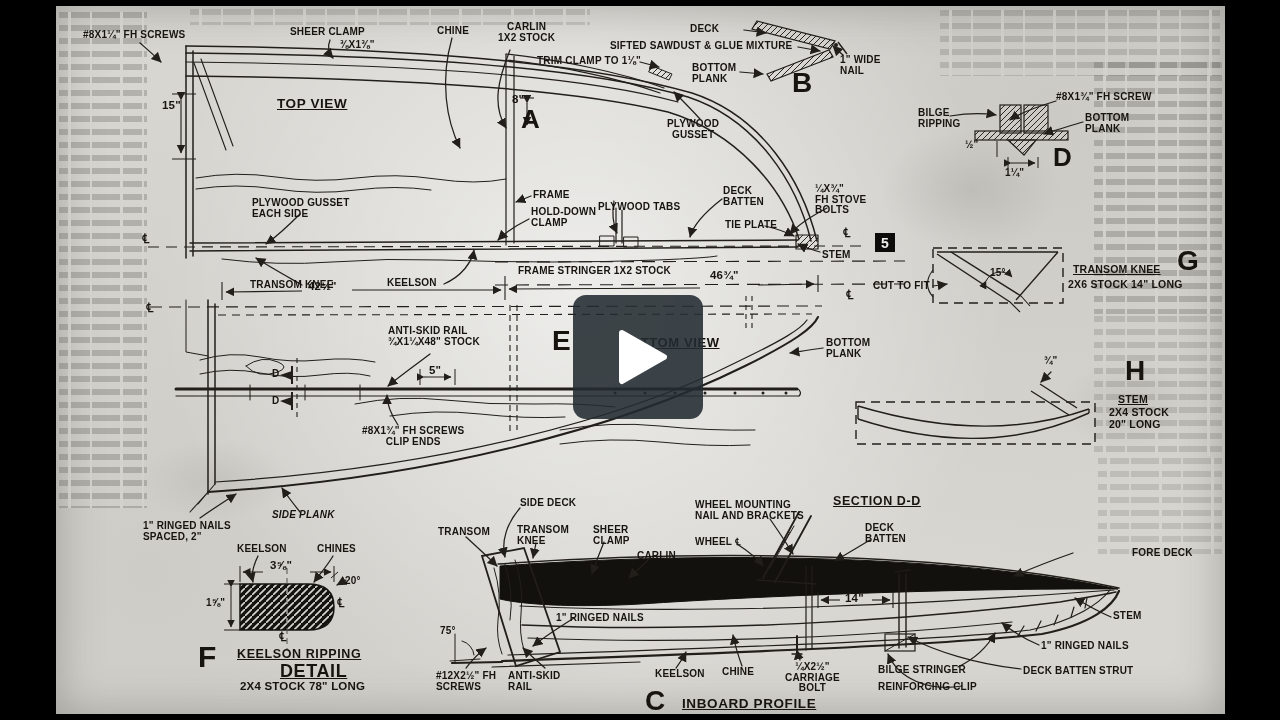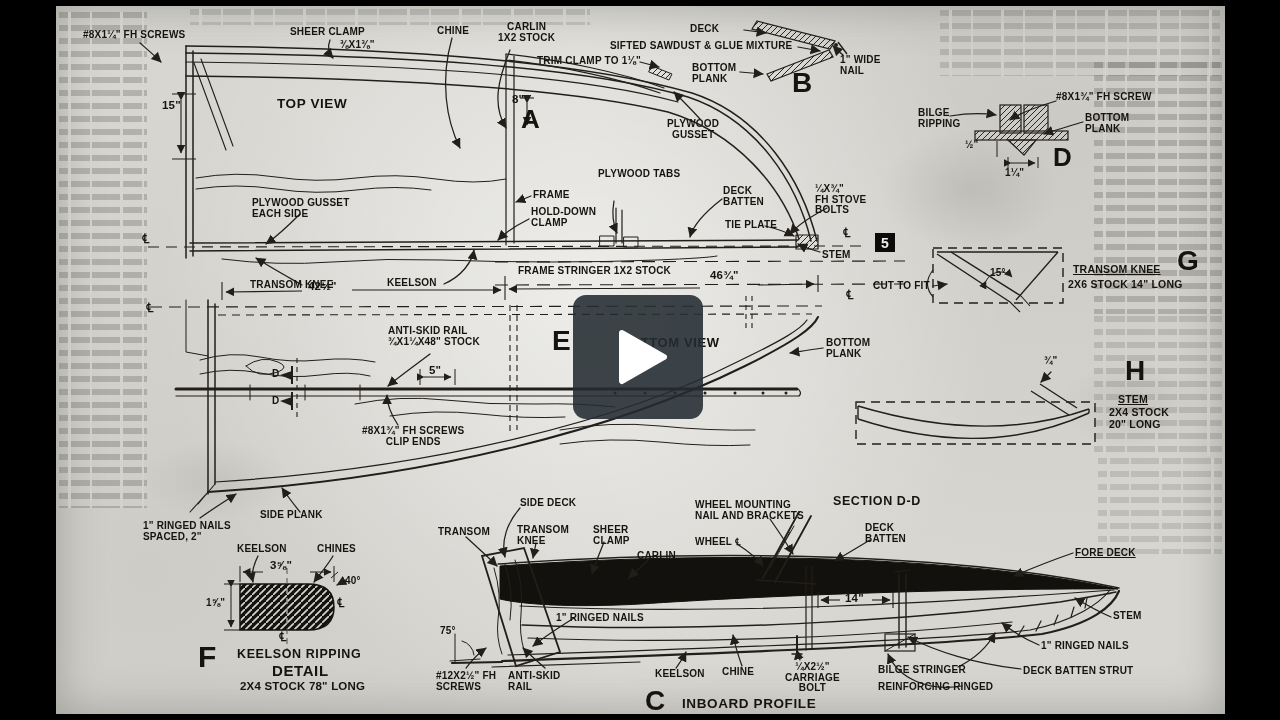--- a/index.html
+++ b/index.html
@@ -14,21 +14,21 @@
   .ghost{position:absolute;z-index:1;opacity:.6;filter:blur(.6px);
          background-image:
            repeating-linear-gradient(90deg, transparent 0 9px, rgba(215,214,209,.95) 9px 12px, transparent 12px 31px, rgba(215,214,209,.9) 31px 33px, transparent 33px 52px),
            repeating-linear-gradient(180deg, rgba(72,70,64,.42) 0 6px, transparent 6px 13px);}
   .stain{position:absolute;z-index:1;border-radius:50%;}
   svg.art{position:absolute;left:0;top:0;z-index:2;}
   .lbl{position:absolute;z-index:3;color:#17140f;font-weight:bold;font-size:10px;
        line-height:10.5px;letter-spacing:.2px;white-space:pre-line;}
   .ctr{text-align:center;}
   .dim{font-size:11.5px;}
-  .title{font-size:13.5px;line-height:14px;letter-spacing:.6px;}
+  .title{font-size:13.5px;line-height:14px;text-decoration:underline;letter-spacing:.6px;}
   .subt{font-size:10.5px;line-height:11.5px;}
   .unders{text-decoration:underline;}
   .letter{font-size:26px;line-height:26px;letter-spacing:0;}
   .cl{font-size:13px;}
   .badge{position:absolute;z-index:3;background:#0c0b0a;color:#efeeea;font-weight:bold;
          font-size:14px;width:20px;height:19px;display:flex;align-items:center;justify-content:center;}
   .play{position:absolute;left:573px;top:295px;width:130px;height:124px;z-index:10;
         background:rgba(35,43,49,.88);border-radius:13px;display:flex;align-items:center;
         justify-content:center;cursor:pointer;}
   .play .tri{margin-left:10px;display:block;}
@@ -305,21 +305,21 @@
 PLANK</div>
   <div class="lbl" style="left:965px;top:140px;">½"</div>
   <div class="lbl" style="left:1005px;top:168px;">1¼"</div>
   <div class="lbl letter" style="left:1053px;top:144px;">D</div>
 
   <div class="lbl" style="left:252px;top:198px;">PLYWOOD GUSSET
 EACH SIDE</div>
   <div class="lbl" style="left:533px;top:190px;">FRAME</div>
   <div class="lbl" style="left:531px;top:207px;">HOLD-DOWN
 CLAMP</div>
-  <div class="lbl" style="left:598px;top:169px;">PLYWOOD TABS</div>
+  <div class="lbl" style="left:598px;top:202px;">PLYWOOD TABS</div>
   <div class="lbl" style="left:723px;top:186px;">DECK
 BATTEN</div>
   <div class="lbl" style="left:725px;top:220px;">TIE PLATE</div>
   <div class="lbl" style="left:815px;top:184px;">¼X¾"
 FH STOVE
 BOLTS</div>
   <div class="lbl" style="left:822px;top:250px;">STEM</div>
   <div class="badge" style="left:875px;top:233px;">5</div>
   <div class="lbl cl" style="left:142px;top:234px;">℄</div>
   <div class="lbl cl" style="left:843px;top:228px;">℄</div>
@@ -348,53 +348,53 @@
   <div class="lbl ctr" style="left:362px;top:426px;">#8X1¾" FH SCREWS
 CLIP ENDS</div>
   <div class="lbl" style="left:1044px;top:356px;">¾"</div>
   <div class="lbl letter" style="left:1125px;top:358px;font-size:28px;">H</div>
   <div class="lbl subt unders" style="left:1118px;top:394px;">STEM</div>
   <div class="lbl subt" style="left:1109px;top:407px;">2X4 STOCK
 20" LONG</div>
 
   <div class="lbl" style="left:143px;top:521px;">1" RINGED NAILS
 SPACED, 2"</div>
-  <div class="lbl" style="left:260px;top:510px;">SIDE PLANK</div>
+  <div class="lbl" style="left:272px;top:510px;font-style:italic;">SIDE PLANK</div>
   <div class="lbl" style="left:237px;top:544px;">KEELSON</div>
   <div class="lbl" style="left:317px;top:544px;">CHINES</div>
   <div class="lbl dim" style="left:270px;top:560px;">3⅝"</div>
-  <div class="lbl" style="left:345px;top:576px;">40°</div>
+  <div class="lbl" style="left:345px;top:576px;">20°</div>
   <div class="lbl" style="left:206px;top:598px;">1⅝"</div>
   <div class="lbl cl" style="left:337px;top:598px;">℄</div>
   <div class="lbl cl" style="left:279px;top:632px;">℄</div>
   <div class="lbl letter" style="left:198px;top:644px;font-size:30px;">F</div>
   <div class="lbl title" style="left:237px;top:647px;font-size:12.5px;">KEELSON RIPPING</div>
-  <div class="lbl title" style="left:272px;top:664px;font-size:15px;">DETAIL</div>
+  <div class="lbl title" style="left:280px;top:664px;font-size:18px;">DETAIL</div>
   <div class="lbl" style="left:240px;top:681px;font-size:11.5px;">2X4 STOCK 78" LONG</div>
 
   <div class="lbl" style="left:520px;top:498px;">SIDE DECK</div>
   <div class="lbl" style="left:438px;top:527px;">TRANSOM</div>
   <div class="lbl" style="left:517px;top:525px;">TRANSOM
 KNEE</div>
   <div class="lbl" style="left:593px;top:525px;">SHEER
 CLAMP</div>
   <div class="lbl" style="left:637px;top:551px;">CARLIN</div>
   <div class="lbl" style="left:695px;top:500px;">WHEEL MOUNTING
 NAIL AND BRACKETS</div>
   <div class="lbl" style="left:695px;top:537px;">WHEEL ℄</div>
   <div class="lbl title" style="left:833px;top:494px;font-size:12.5px;">SECTION D-D</div>
   <div class="lbl" style="left:865px;top:523px;">DECK
 BATTEN</div>
-  <div class="lbl" style="left:1075px;top:548px;text-decoration:underline;">FORE DECK</div>
+  <div class="lbl" style="left:1132px;top:548px;">FORE DECK</div>
   <div class="lbl dim" style="left:845px;top:593px;">14"</div>
   <div class="lbl" style="left:1113px;top:611px;">STEM</div>
   <div class="lbl" style="left:1041px;top:641px;">1" RINGED NAILS</div>
   <div class="lbl" style="left:1023px;top:666px;">DECK BATTEN STRUT</div>
   <div class="lbl" style="left:878px;top:665px;">BILGE STRINGER</div>
-  <div class="lbl" style="left:878px;top:682px;">REINFORCING RINGED</div>
+  <div class="lbl" style="left:878px;top:682px;">REINFORCING CLIP</div>
   <div class="lbl" style="left:440px;top:626px;">75°</div>
   <div class="lbl" style="left:556px;top:613px;">1" RINGED NAILS</div>
   <div class="lbl" style="left:436px;top:671px;">#12X2½" FH
 SCREWS</div>
   <div class="lbl" style="left:508px;top:671px;">ANTI-SKID
 RAIL</div>
   <div class="lbl" style="left:655px;top:669px;">KEELSON</div>
   <div class="lbl" style="left:722px;top:667px;">CHINE</div>
   <div class="lbl ctr" style="left:785px;top:662px;">¼X2½"
 CARRIAGE

